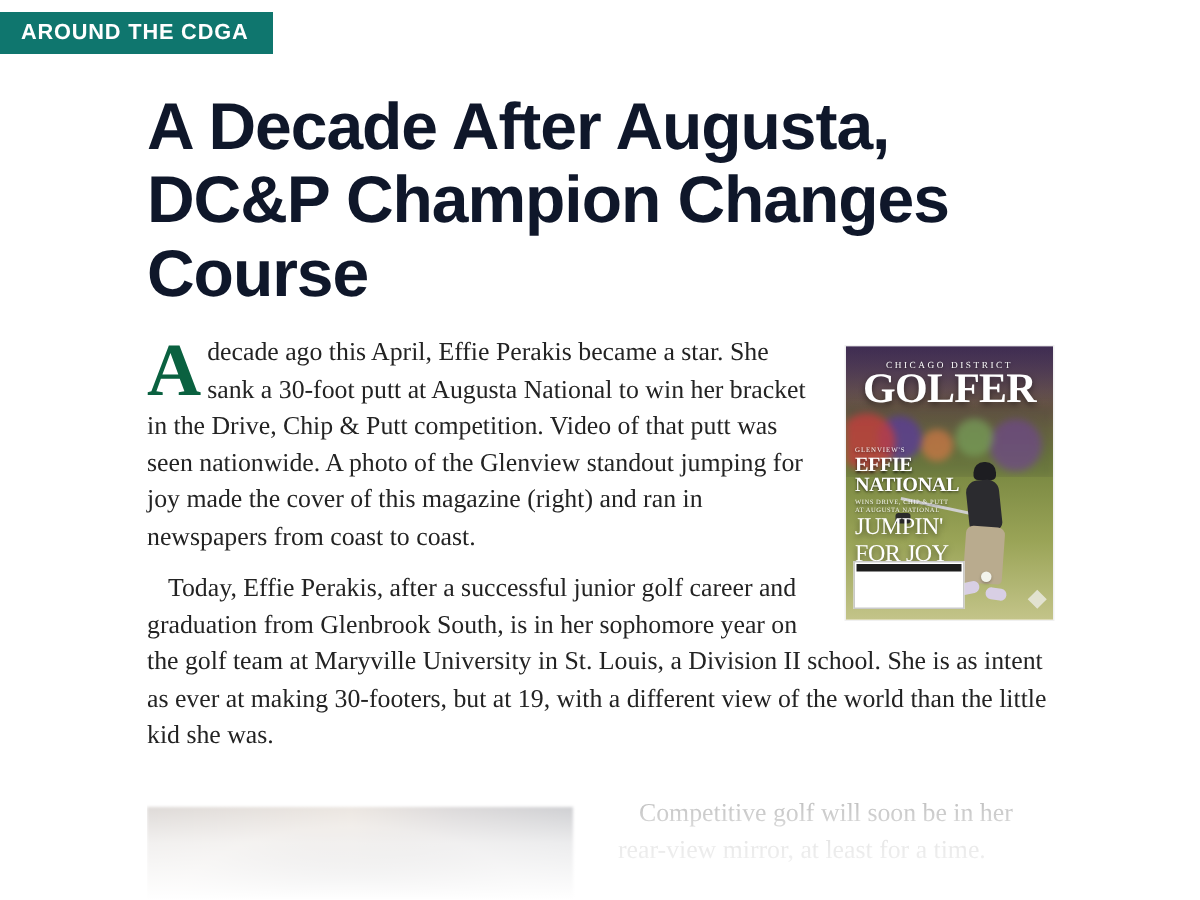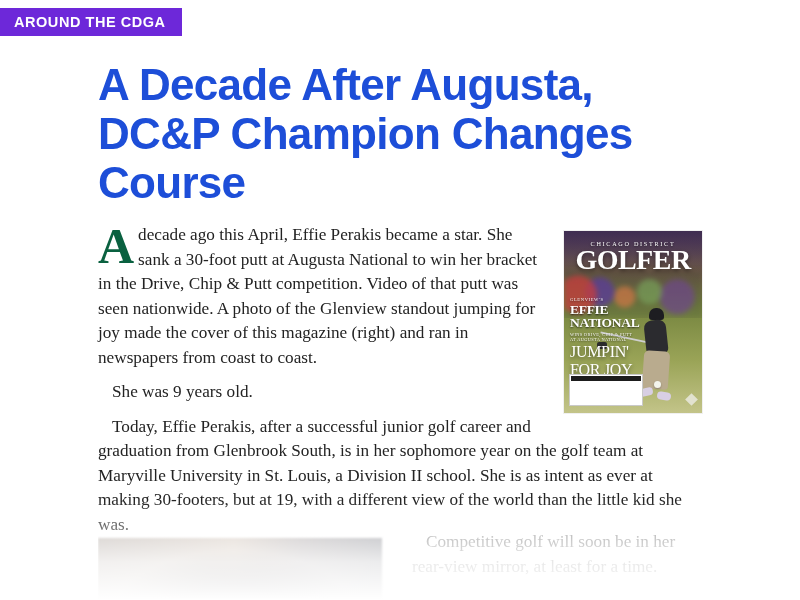--- a/index.html
+++ b/index.html
@@ -19,21 +19,21 @@
 
   
   .kicker-wrap {
     position: absolute;
     left: 0;
     top: 8px;
     height: 28px;
   }
   .kicker {
     display: inline-block;
-    background: #6d28d9;
+    background: #0f766e;
     color: #ffffff;
     font-family: "Liberation Sans", sans-serif;
     font-weight: bold;
     font-size: 14.5px;
     letter-spacing: 0.55px;
     line-height: 28px;
     padding: 0 16px 0 14px;
     height: 28px;
     white-space: nowrap;
   }
@@ -45,21 +45,21 @@
     top: 60px;
     width: 604px;
   }
 
   .headline {
     font-family: "Liberation Sans", sans-serif;
     font-weight: bold;
     font-size: 44px;
     line-height: 49px;
     letter-spacing: -0.7px;
-    color: #1d4ed8;
+    color: #0f172a;
     margin: 0 0 16px 0;
     width: 580px;
   }
 
   
   .cover {
     float: right;
     width: 138px;
     height: 182px;
     margin: 8px 0 4px 22px;
@@ -347,21 +347,20 @@
     <div class="cover-label">
       <div class="bar"></div>
     </div>
     <div class="cover-logo"></div>
   </figure>
 
   <p class="body lead">
     <span class="dropcap">A</span><span>decade ago this April, Effie Perakis became a star. She sank a 30-foot putt at Augusta National to win her bracket in the Drive, Chip &amp; Putt competition. Video of that putt was seen nationwide. A photo of the Glenview standout jumping for joy made the cover of this magazine (right) and ran in newspapers from coast to coast.</span>
   </p>
 
-  <p class="body">She was 9 years old.</p>
 
   <p class="body">Today, Effie Perakis, after a successful junior golf career and graduation from Glenbrook South, is in her sophomore year on the golf team at Maryville University in St. Louis, a Division II school. She is as intent as ever at making 30-footers, but at 19, with a different view of the world than the little kid she was.</p>
 </div>
 
 <div class="teaser-row">
   <div class="teaser-photo"></div>
   <div class="teaser-text">Competitive golf will soon be in her rear-view mirror, at least for a time.</div>
 </div>
 
 <div class="fade-mask"></div>

